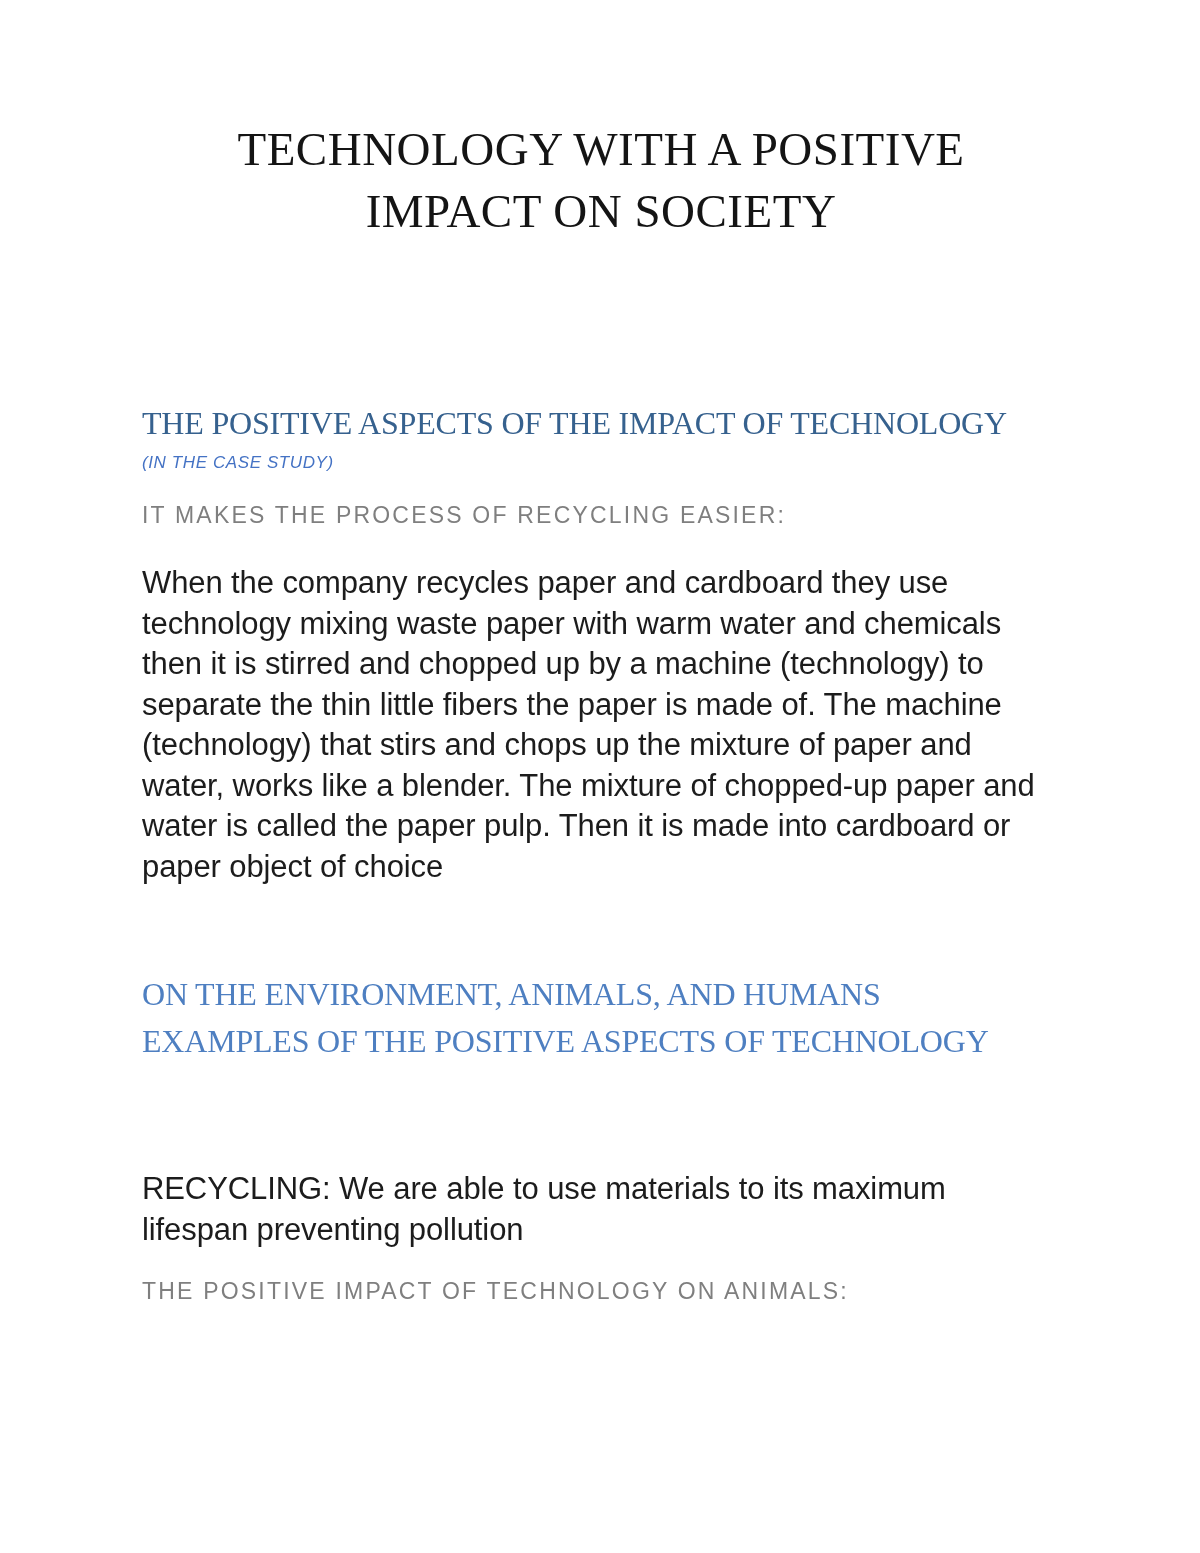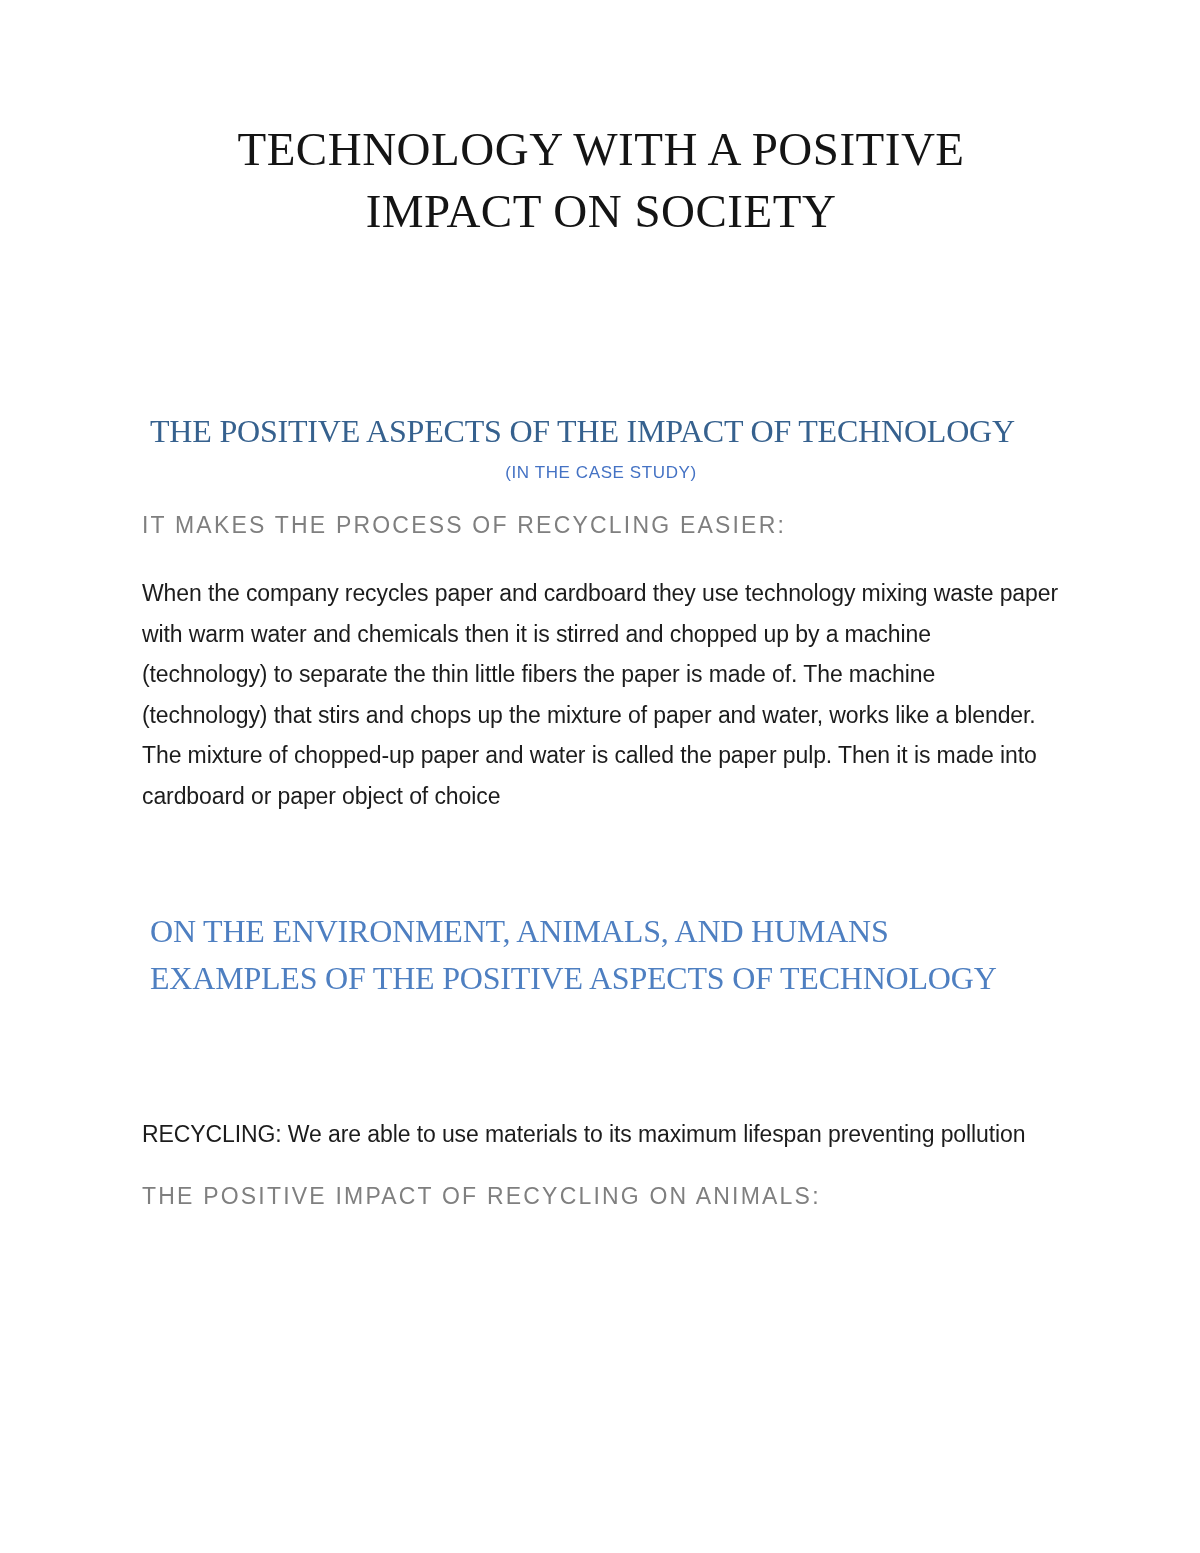--- a/index.html
+++ b/index.html
@@ -30,48 +30,48 @@
     width: 100%;
   }
   .spacer-after-title { height: 158px; }
 
   .section-heading {
     font-family: "Liberation Serif", serif;
     font-size: 32px;
     line-height: 47px;
     font-weight: 400;
     letter-spacing: -0.2px;
-    margin: 8px;
+    margin: 0;
   }
   .section-heading.dark { color: var(--h1-color, #36618E); }
   .section-heading.light { color: var(--h2-color, #4E7FC1); }
 
   .heading-note {
     font-family: "Liberation Sans", sans-serif;
+    font-style: italic;
     font-size: 17px;
     line-height: 20px;
     letter-spacing: 0.6px;
     color: var(--note-color, #4472C4);
     margin: 6px 0 0 0;
-    text-align: center;
   }
 
   .gray-subhead {
     font-family: "Liberation Sans", sans-serif;
     font-size: 23px;
     line-height: 26px;
     font-weight: 400;
     letter-spacing: 2.2px;
     color: var(--subhead-color, #7F7F7F);
     margin: 0;
   }
 
   .body-para {
     font-family: "Liberation Sans", sans-serif;
-    font-size: 23px;
+    font-size: 31px;
     line-height: 40.5px;
     color: #1c1c1c;
     letter-spacing: -0.1px;
     margin: 0;
     max-width: 920px;
   }
 
   
   .m-note-to-sub   { height: 29px; }
   .m-sub-to-para   { height: 35px; }
@@ -117,15 +117,15 @@
 
   <div class="m-sub2-to-para"></div>
 
 
   <div class="m-para-gap"></div>
 
   <p class="body-para">RECYCLING: We are able to use materials to its maximum lifespan preventing pollution</p>
 
   <div class="m-para-to-sub3"></div>
 
-  <h3 class="gray-subhead">THE POSITIVE IMPACT OF RECYCLING ON ANIMALS:</h3>
+  <h3 class="gray-subhead">THE POSITIVE IMPACT OF TECHNOLOGY ON ANIMALS:</h3>
 
 </div>
 
 </body></html>

